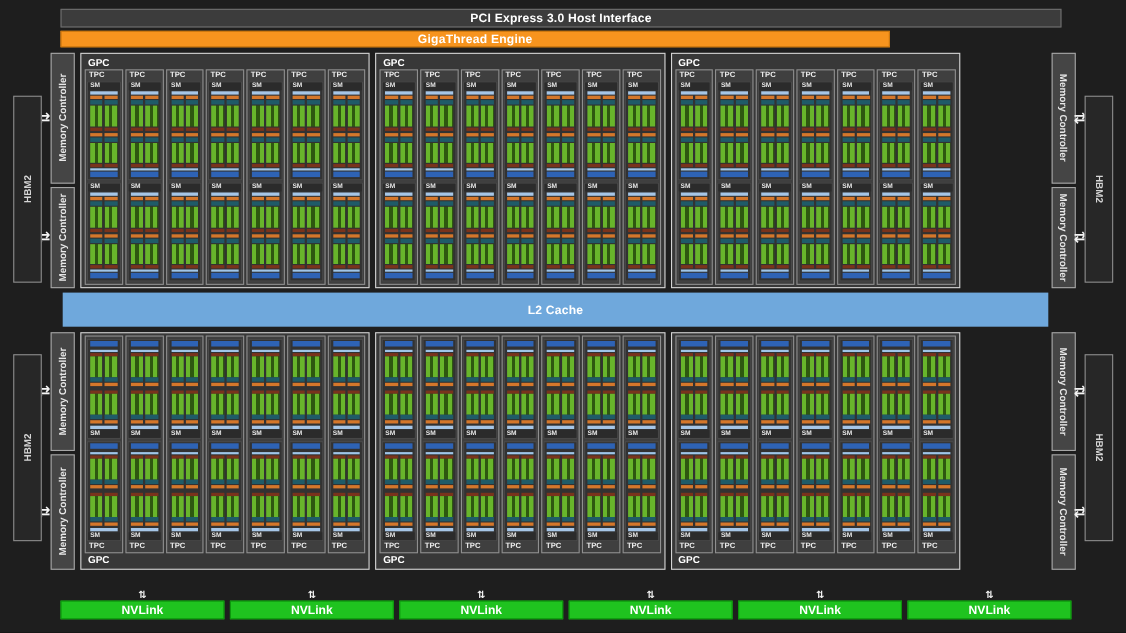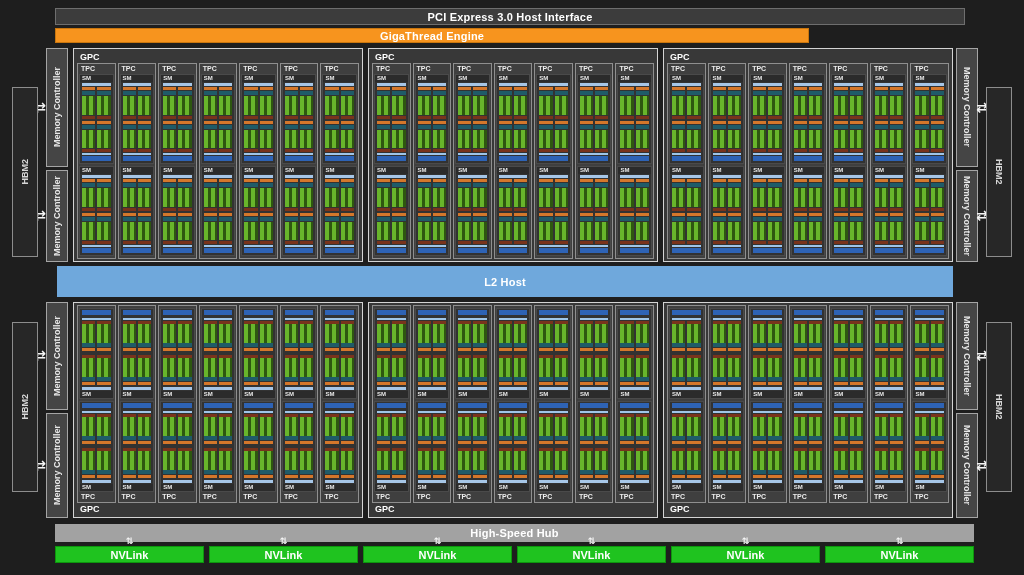--- a/index.html
+++ b/index.html
@@ -7,21 +7,21 @@
     position:relative;width:1024px;height:575px;background:#1E1E1E;
     font-family:"Liberation Sans","DejaVu Sans",sans-serif;overflow:hidden;
     -webkit-font-smoothing:antialiased;
   }
   .hbar{position:absolute;display:flex;align-items:center;justify-content:center;
     color:#fff;font-weight:bold;font-size:11px;letter-spacing:.2px;box-sizing:border-box;}
   .pci{left:55px;top:8px;width:910px;height:17px;background:#3C3C3C;border:1px solid #6E6E6E;}
   .giga{left:55px;top:28px;width:754px;height:15px;background:#F7941E;border:1px solid #C9760E;}
   .l2{left:57px;top:266px;width:896px;height:31px;background:#6FA8DC;}
   .hub{left:55px;top:524px;width:919px;height:18px;background:#A2A2A2;}
-  .gpc-row{position:absolute;left:73px;width:880px;display:flex;gap:5px;box-sizing:border-box;}
+  .gpc-row{position:absolute;left:73px;width:800px;display:flex;gap:5px;box-sizing:border-box;}
   .gpc-row.top{top:48px;height:214px;}
   .gpc-row.bottom{top:302px;height:216px;}
   .gpc{flex:1;display:flex;flex-direction:column;background:#383838;border:1px solid #D4D4D4;
     padding:2px 3px;box-sizing:border-box;min-width:0;}
   .gpc-label{height:12px;line-height:12px;color:#fff;font-size:9px;font-weight:bold;padding-left:3px;flex:none;}
   .tpc-row{flex:1;display:flex;gap:2px;min-height:0;}
   .tpc{flex:1;display:flex;flex-direction:column;background:#3F3F3F;border:1px solid #8F8F8F;
     padding:1px;box-sizing:border-box;min-width:0;min-height:0;}
   .tpc-label{height:8px;line-height:8px;color:#EDEDED;font-size:7px;font-weight:bold;padding-left:2px;flex:none;}
   .sm{flex:1;display:flex;flex-direction:column;background:#323232;margin:1px 0;min-height:0;border:1px solid #4A4A4A;}
@@ -53,24 +53,21 @@
 <body>
 
 <div class="stage">
   <div class="hbar pci">
     <span>PCI Express 3.0 Host Interface</span>
   </div>
   <div class="hbar giga">
     <span>GigaThread Engine</span>
   </div>
   <div class="hbar l2">
-    <span>L2 Host</span>
-  </div>
-  <div class="hbar hub">
-    <span>High-Speed Hub</span>
+    <span>L2 Cache</span>
   </div>
 
   <div class="gpc-row top" id="gpc-top">
       <div class="gpc">
         <div class="gpc-label">GPC</div>
         <div class="tpc-row">
           <div class="tpc">
             <div class="tpc-label">TPC</div>
             <div class="sm">
               <div class="sm-label">SM</div>

